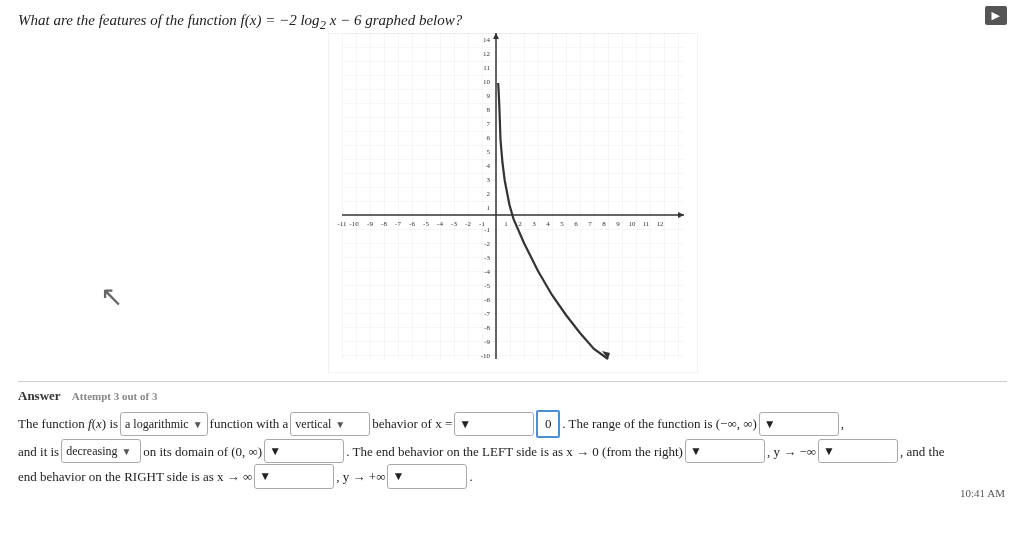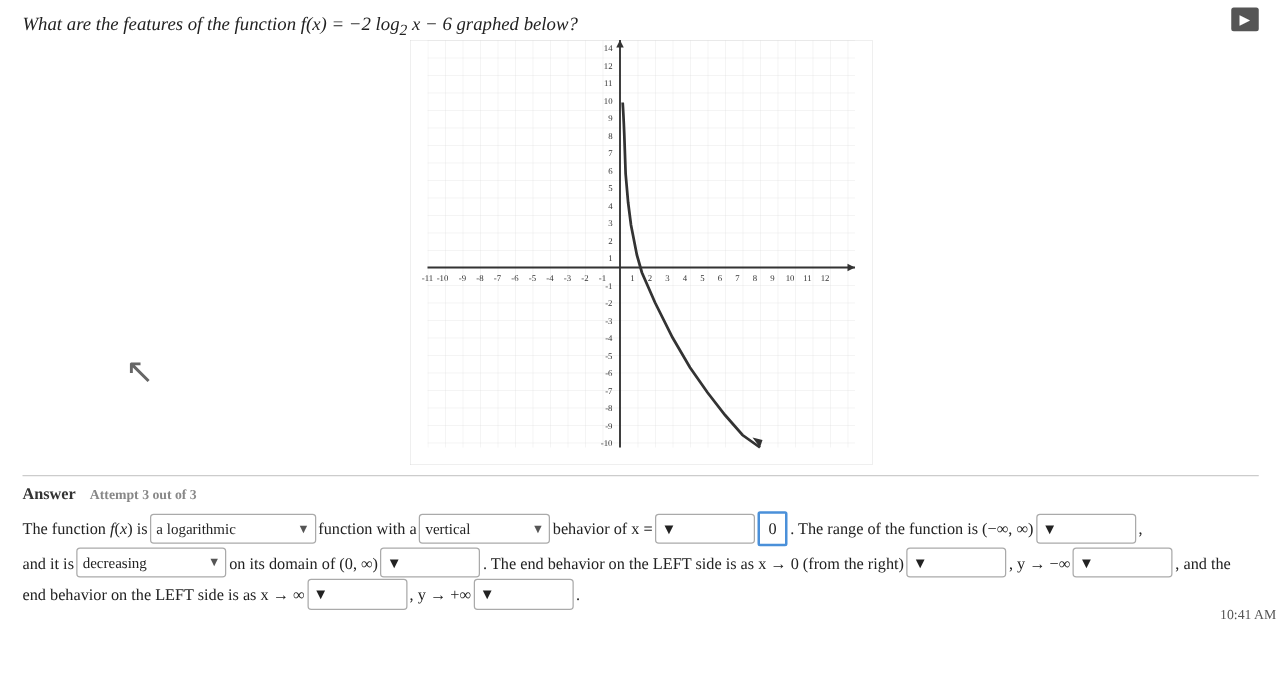--- a/index.html
+++ b/index.html
@@ -98,21 +98,20 @@
       align-items: center;
       border: 1px solid #aaa;
       border-radius: 3px;
       padding: 1px 4px;
       background: #fff;
       font-size: 12px;
       cursor: pointer;
       min-width: 80px;
       position: relative;
       font-family: Georgia, serif;
-      gap: 45px;
     }
 
     .dropdown .chevron {
       margin-left: 4px;
       font-size: 10px;
       color: #555;
     }
 
     .inline-box {
       display: inline-block;
@@ -142,21 +141,21 @@
       left: 100px;
       top: 280px;
       font-size: 28px;
       color: #666;
       pointer-events: none;
     }
 
     .time-label {
       position: absolute;
       bottom: 2px;
-      right: 4px;
+      right: 20px;
       font-size: 11px;
       color: #555;
     }
   </style>
 </head>
 <body>
 
 <div class="main-container">
 
   <div class="question-title">
@@ -304,21 +303,21 @@
         <span>▼</span>
       </div>
       <span>, y → −∞</span>
       <div class="dropdown">
         <span>▼</span>
       </div>
       <span>, and the</span>
     </div>
 
     <div class="answer-row3">
-      <span>end behavior on the LEFT side is as x → ∞</span>
+      <span>end behavior on the RIGHT side is as x → ∞</span>
       <div class="dropdown">
         <span>▼</span>
       </div>
       <span>, y → +∞</span>
       <div class="dropdown">
         <span>▼</span>
       </div>
       <span>.</span>
     </div>
 

